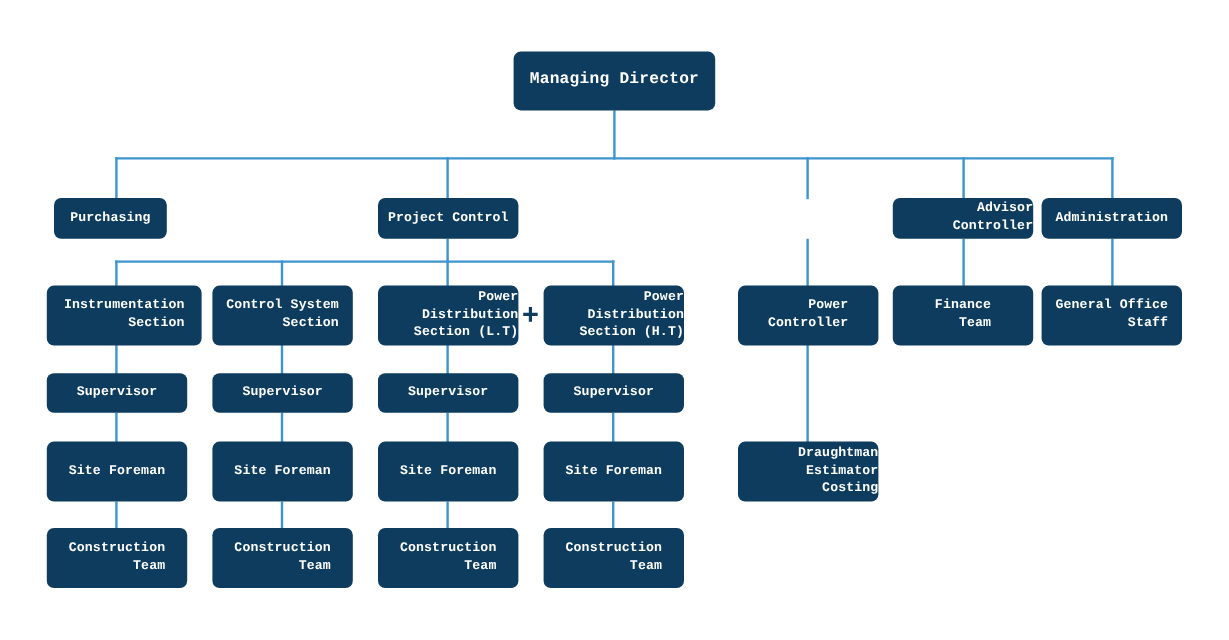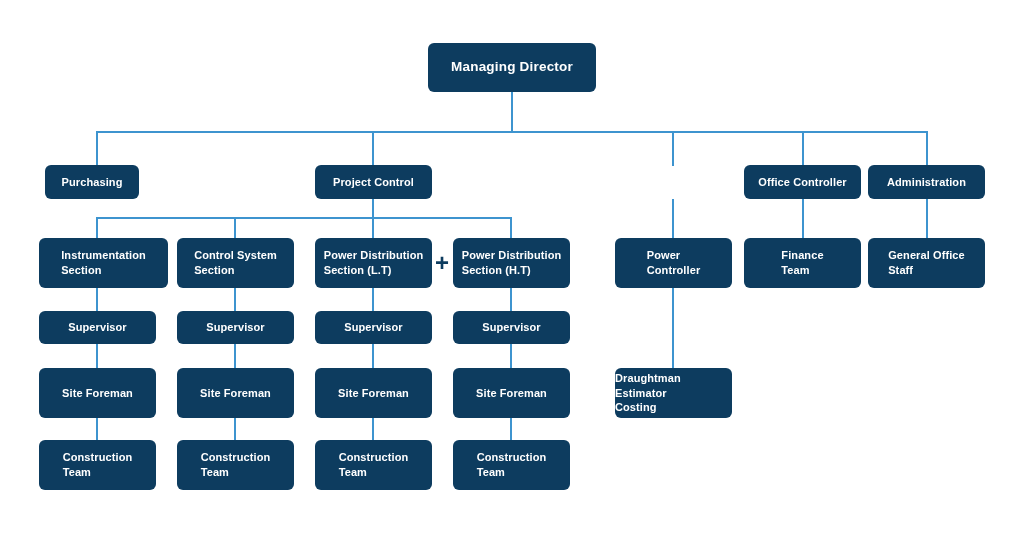--- a/index.html
+++ b/index.html
@@ -19,27 +19,28 @@
   .connectors line{
     stroke:var(--connector,#3d94cf);
     stroke-width:2;
   }
   .node{
     position:absolute;
     background:var(--box-fill,#0d3c5f);
     color:var(--box-text,#ffffff);
     border-radius:6px;
     display:flex;align-items:center;justify-content:center;
-    text-align:left;
+    text-align:right;
     font-weight:bold;
     font-size:11px;
     line-height:1.35;
     white-space:pre-line;
     letter-spacing:.1px;
     box-sizing:border-box;
+    font-family:Liberation Mono, monospace;
   }
   .node.lg{font-size:13.5px;letter-spacing:.2px;}
   .plus{
     position:absolute;
     color:var(--plus,#0d3c5f);
     font-weight:800;
     font-size:24px;
     text-align:center;
     line-height:26px;
   }
@@ -89,21 +90,21 @@
     <line x1="803" y1="199" x2="803" y2="239"></line>
     <line x1="927" y1="199" x2="927" y2="239"></line>
 
     <line x1="673" y1="287" x2="673" y2="369"></line>
   </svg>
 
   <div class="node lg" style="left:428px;top:43px;width:168px;height:49px">Managing Director</div>
 
   <div class="node" style="left:45px;top:165px;width:94px;height:34px">Purchasing</div>
   <div class="node" style="left:315px;top:165px;width:117px;height:34px">Project Control</div>
-  <div class="node" style="left:744px;top:165px;width:117px;height:34px">Office Controller</div>
+  <div class="node" style="left:744px;top:165px;width:117px;height:34px">Advisor Controller</div>
   <div class="node" style="left:868px;top:165px;width:117px;height:34px">Administration</div>
 
   <div class="node" style="left:39px;top:238px;width:129px;height:50px">Instrumentation
 Section</div>
   <div class="node" style="left:177px;top:238px;width:117px;height:50px">Control System
 Section</div>
   <div class="node" style="left:315px;top:238px;width:117px;height:50px">Power Distribution
 Section (L.T)</div>
   <div class="node" style="left:453px;top:238px;width:117px;height:50px">Power Distribution
 Section (H.T)</div>

